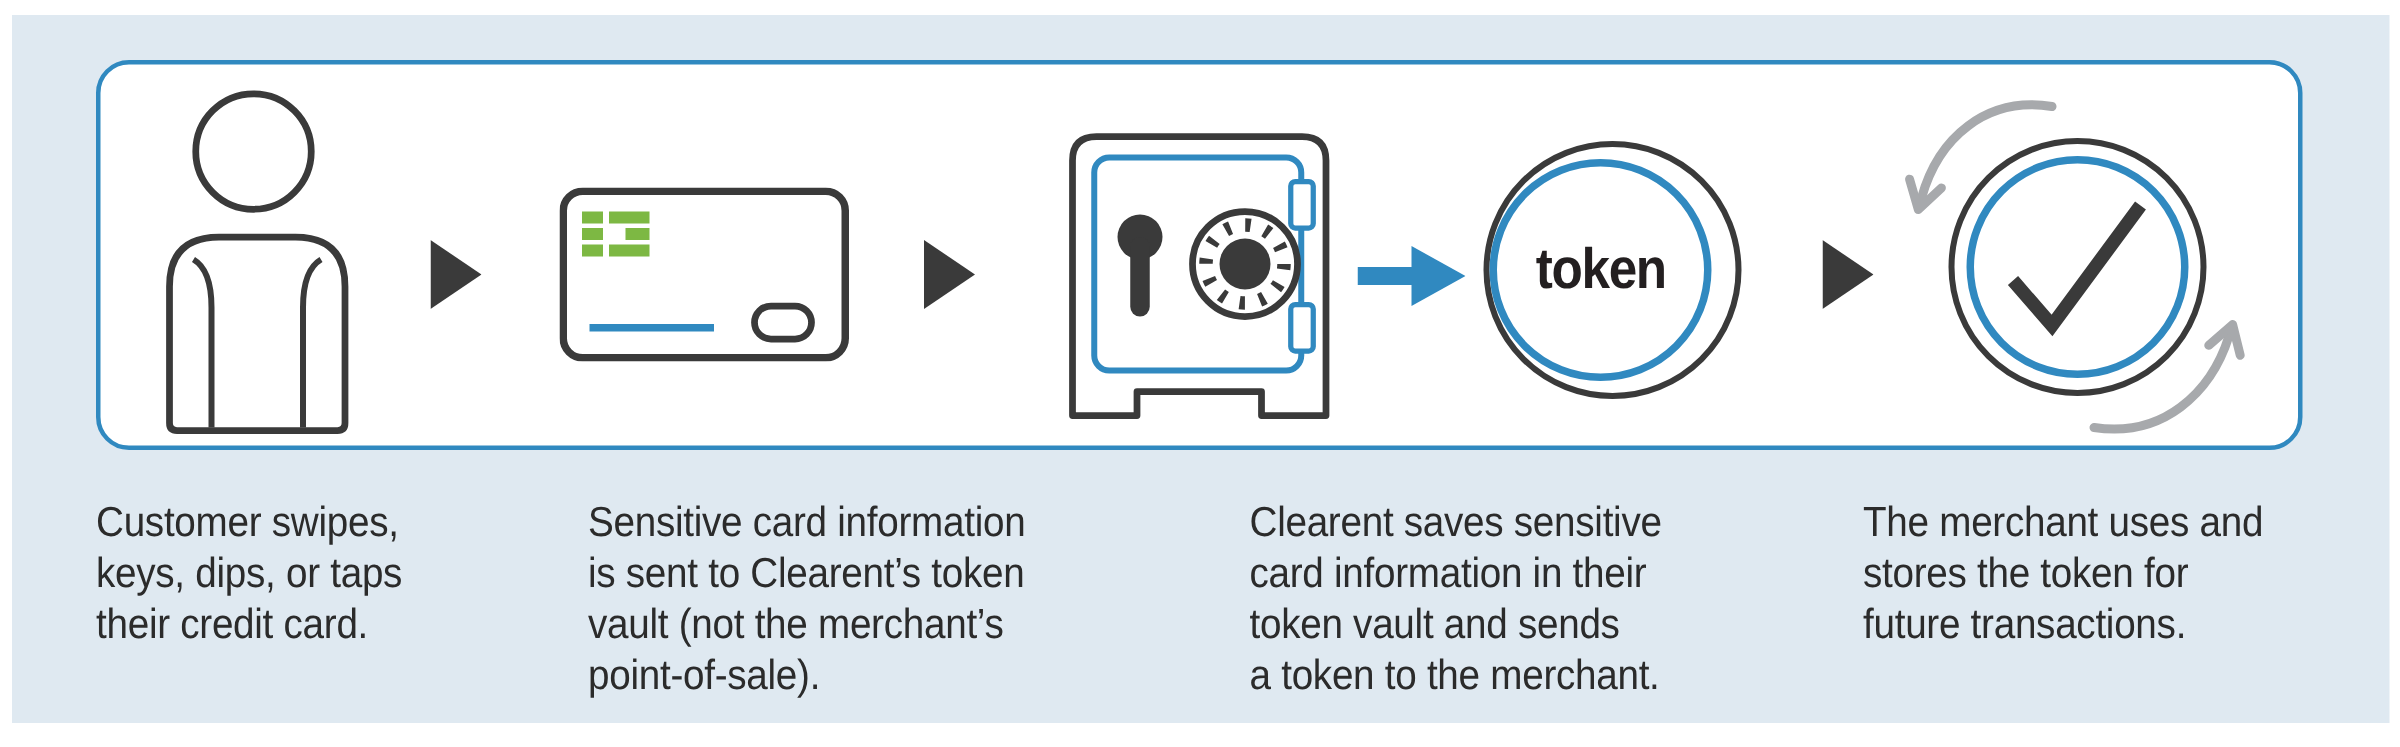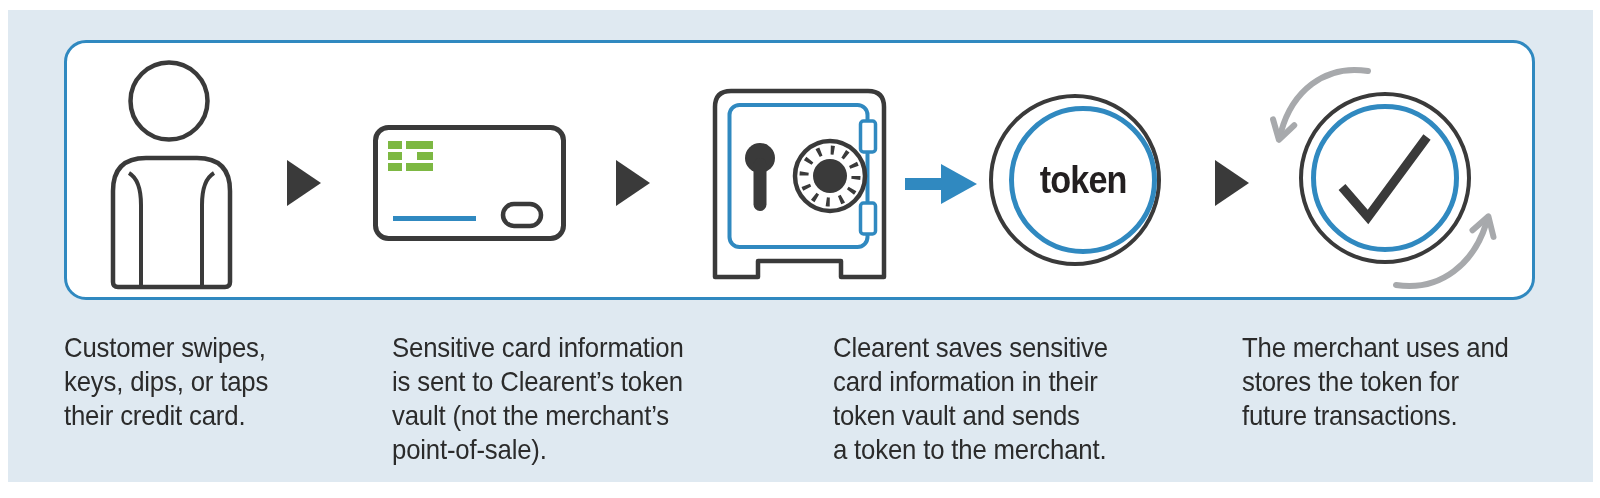--- a/index.html
+++ b/index.html
@@ -23,21 +23,21 @@
   .sb { stroke:var(--accent-blue,#3089c0); fill:none; }
   .fb { fill:var(--accent-blue,#3089c0); }
   .fg { fill:var(--chip-green,#7db843); }
   .sg { stroke:var(--arrow-gray,#a7a9ac); fill:none; }
   .sbw { stroke:var(--accent-blue,#3089c0); fill:#ffffff; }
   .sdw { stroke:var(--icon-dark,#3a3a3a); fill:#ffffff; }
   
   .token-outer {
     position:absolute; width:164px; height:164px; border-radius:50%;
     border:4px solid var(--icon-dark,#3a3a3a); background:#fff;
-    display:flex; align-items:center; justify-content:flex-end;
+    display:flex; align-items:center; justify-content:flex-start;
   }
   .token-inner {
     width:138px; height:138px; border-radius:50%;
     border:5px solid var(--accent-blue,#3089c0);
     display:flex; align-items:center; justify-content:center;
   }
   .token-label {
     font-size:38px; font-weight:bold; color:#231f20;
     letter-spacing:-1px; transform:scaleX(0.9);
   }

